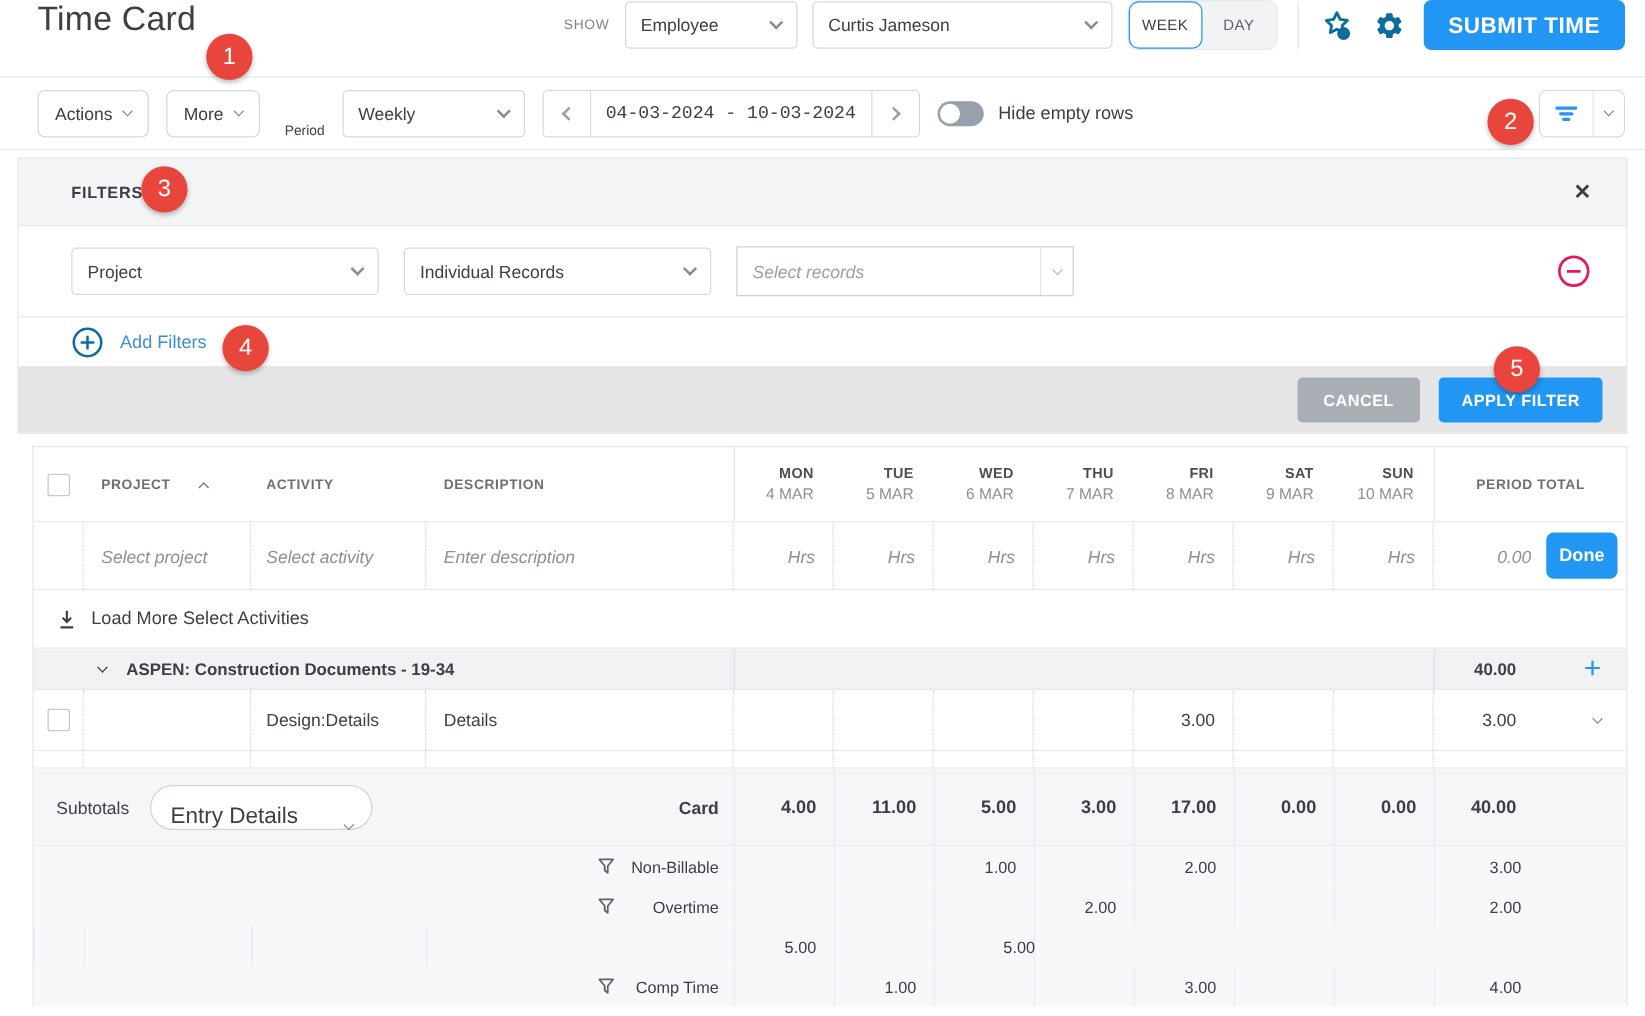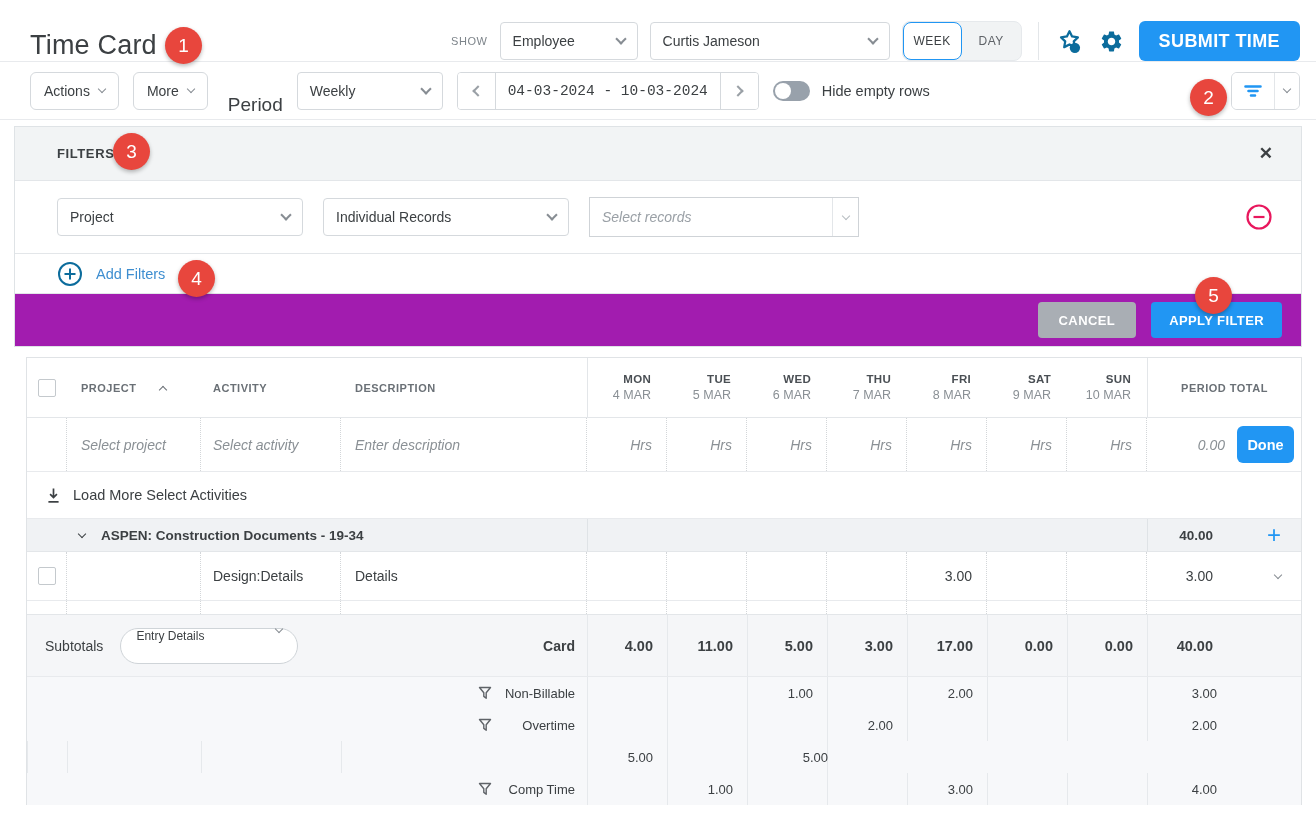--- a/index.html
+++ b/index.html
@@ -18,21 +18,21 @@
   .arrow { display:inline-block; width:8px; height:8px;
            border-right:2px solid #9aa0a6; border-bottom:2px solid #9aa0a6; }
   .arrow.left  { transform:rotate(135deg); margin-left:3px; }
   .arrow.right { transform:rotate(-45deg); margin-right:3px; }
   .badge { position:absolute; width:37px; height:37px; border-radius:50%;
            background:#e8463d; color:#fff; font-size:19px; font-weight:500;
            display:flex; align-items:center; justify-content:center;
            box-shadow:0 2px 4px rgba(0,0,0,.28); z-index:50; }
   .checkbox { width:18px; height:18px; border:1.5px solid #c4c9cd; border-radius:2px; background:#fff; }
   
-  .topbar { height:62px; display:flex; align-items:flex-end; padding:0 16px 0 30px;
+  .topbar { height:62px; display:flex; align-items:flex-start; padding:0 16px 0 30px;
             border-bottom:1px solid #e8eaed; }
   .title { font-size:27px; font-weight:400; color:#3c4043; letter-spacing:.2px; }
   .topbar-right { margin-left:auto; display:flex; align-items:center; gap:12px; }
   .show-label { font-size:11px; color:#7d848a; letter-spacing:.6px; margin-right:0; }
   .select { border:1px solid #d5d9dd; border-radius:4px; height:38px; background:#fff;
             display:flex; align-items:center; justify-content:space-between;
             padding:0 12px; font-size:14px; color:#3c4043; cursor:pointer; }
   .w138 { width:138px; } .w240 { width:240px; } .w146 { width:146px; }
   .seg { background:#f1f3f4; border:1px solid #e6e9ec; border-radius:8px;
          display:flex; height:40px; overflow:visible; }
@@ -43,21 +43,21 @@
   .icon-btn { width:30px; height:30px; display:flex; align-items:center; justify-content:center; cursor:pointer; }
   .btn-primary { background:#2196f3; color:#fff; border:none; border-radius:6px; height:40px;
                  padding:0 20px; font-size:18px; font-weight:700; letter-spacing:.4px;
                  font-family:inherit; cursor:pointer; }
   
   .toolbar { height:58px; display:flex; align-items:center; gap:14px;
              padding:0 16px 0 30px; border-bottom:1px solid #e8eaed; position:relative; }
   .btn-outline { border:1px solid #d5d9dd; border-radius:6px; height:38px; background:#fff;
                  display:flex; align-items:center; gap:9px; padding:0 13px;
                  font-size:14px; color:#3c4043; cursor:pointer; }
-  .plabel { font-size:19px; color:#3c4043; margin-left:6px;margin-top:28px; }
+  .plabel { font-size:11px; color:#3c4043; margin-left:6px;margin-top:28px; }
   .datenav { display:flex; height:38px; border:1px solid #d5d9dd; border-radius:4px; overflow:hidden; }
   .datenav > div { display:flex; align-items:center; justify-content:center; cursor:pointer; background:#fff;font-family:Liberation Mono, monospace; }
   .nav-btn { width:38px; border-right:1px solid #d5d9dd; }
   .nav-btn.last { border-right:none; border-left:1px solid #d5d9dd; }
   .date-box { width:224px; font-size:14.5px; color:#3c4043; }
   .toggle { width:37px; height:20px; border-radius:10px; background:#98a1ab; position:relative;
             cursor:pointer; flex:none; }
   .toggle::after { content:""; position:absolute; left:2px; top:2px; width:16px; height:16px;
                    border-radius:50%; background:#fff; }
   .toggle-label { font-size:14.5px; color:#3c4043; margin-left:-2px; }
@@ -75,21 +75,21 @@
   .filters-row { height:72px; display:flex; align-items:center; gap:20px; padding:0 28px 0 42px; background:#fff; }
   .records { border:1px solid #cfd3d7; height:40px; width:270px; display:flex; background:#fff; cursor:pointer; }
   .records .ph { flex:1; display:flex; align-items:center; padding:0 12px;
                  font-style:italic; color:#9aa0a6; }
   .records .dd { width:26px; display:flex; align-items:center; justify-content:center;
                  border-left:1px solid #e3e6e9; }
   .remove-btn { margin-left:auto; cursor:pointer; display:flex; }
   .filters-add { height:40px; border-top:1px solid #e3e6e9; display:flex; align-items:center;
                  gap:13px; padding:0 28px 0 42px; background:#fff; }
   .add-link { color:#3e8ed0; font-size:14.5px; cursor:pointer; }
-  .filters-foot { height:53px; background:#a21caf; border-top:1px solid #e3e6e9;
+  .filters-foot { height:53px; background:#e5e5e5; border-top:1px solid #e3e6e9;
                   display:flex; align-items:center; justify-content:flex-end; gap:15px; padding:0 19px; }
   .btn-cancel { background:#a9aeb4; color:#fff; border:none; border-radius:4px; height:36px;
                 padding:0 21px; font-size:13px; font-weight:700; letter-spacing:.4px;
                 font-family:inherit; cursor:pointer; }
   .btn-apply { background:#2196f3; color:#fff; border:none; border-radius:4px; height:36px;
                padding:0 18px; font-size:13px; font-weight:700; letter-spacing:.4px;
                font-family:inherit; cursor:pointer; }
   
   .timetable { margin:10px 14px 0 26px; border:1px solid #e0e3e6; border-bottom:none; }
   .trow { display:grid; grid-template-columns:40px 134px 140px 246px repeat(7,80px) 1fr;
@@ -121,22 +121,22 @@
   .ptcell { height:100%; display:flex; align-items:center; justify-content:flex-end;
             padding-right:88px; position:relative; border-left:1px solid #dfe3e6; }
   .ptcell .rico { position:absolute; right:20px; display:flex; align-items:center; }
   .plus-ico { color:#2196f3; font-size:24px; font-weight:400; line-height:1; cursor:pointer; }
   .drow { height:49px; border-bottom:1px solid #e8eaed; background:#fff; }
   .sliver { height:14px; border-bottom:1px solid #e3e6e9; background:#fff; }
   .sliver .cell { height:100%; }
   .strow { height:62px; background:#f5f6f8; border-bottom:1px solid #e8eaed; }
   .stleft { grid-column:1/4; display:flex; align-items:center; gap:17px; padding-left:18px; height:100%; }
   .pill-select { border:1px solid #cfd4d8; border-radius:18px; height:36px; width:178px;
-                 display:flex; align-items:flex-start; justify-content:space-between; padding:0 15px;
-                 background:#fff; font-size:12px; cursor:pointer; }
+                 display:flex; align-items:flex-end; justify-content:space-between; padding:0 15px;
+                 background:#fff; font-size:18px; cursor:pointer; }
   .total-lbl { text-align:right; padding-right:12px; font-weight:700; font-size:14px; height:100%;
                display:flex; align-items:center; justify-content:flex-end; }
   .stval { font-weight:700; font-size:14.5px; }
   .solid-l { border-left:1px solid #e6e9ec; }
   .brow { height:32px; background:#f7f8fa; }
   .bleft { grid-column:1/5; height:100%; position:relative; display:flex; align-items:center;
            justify-content:flex-end; padding-right:12px; font-size:13px; color:#3c4043; }
   .bleft .funnel { position:absolute; left:451px; top:9px; cursor:pointer; }
   .bnum { font-size:13px; }
   .bpt { padding-right:84px; font-size:13px; }

